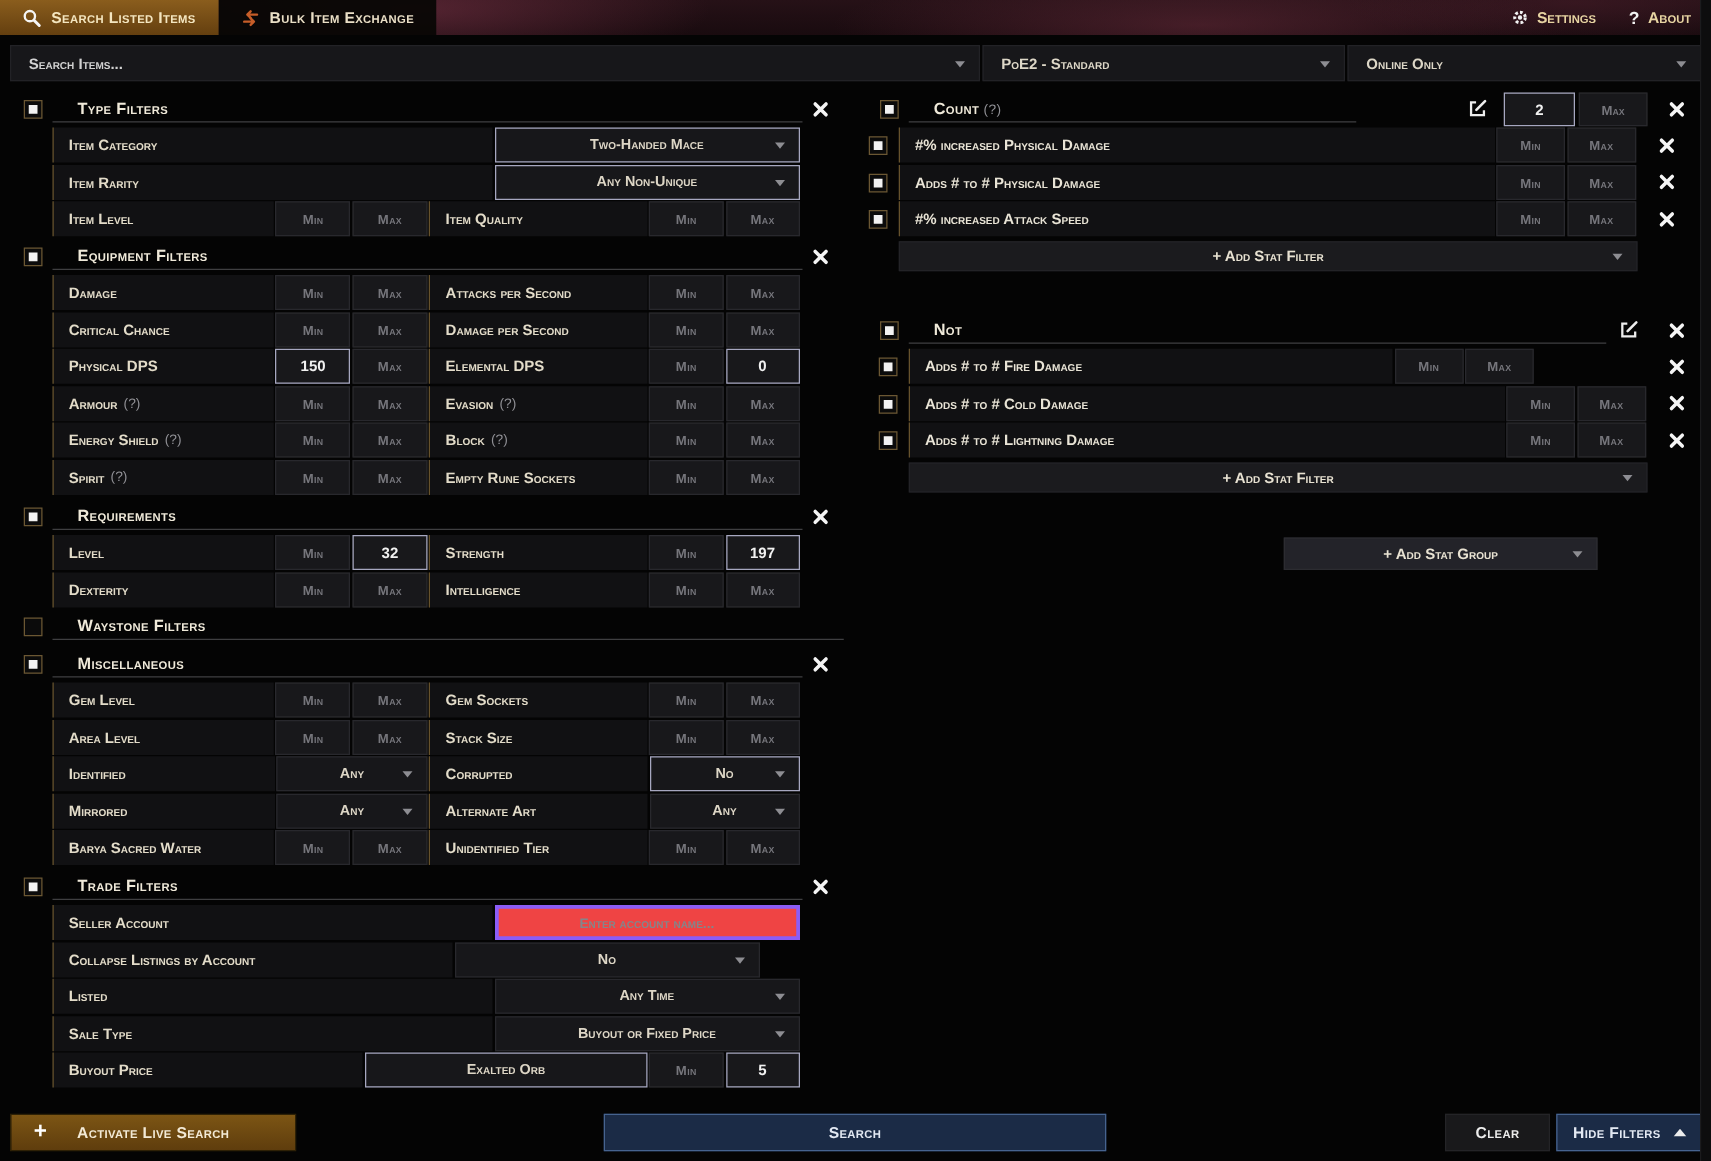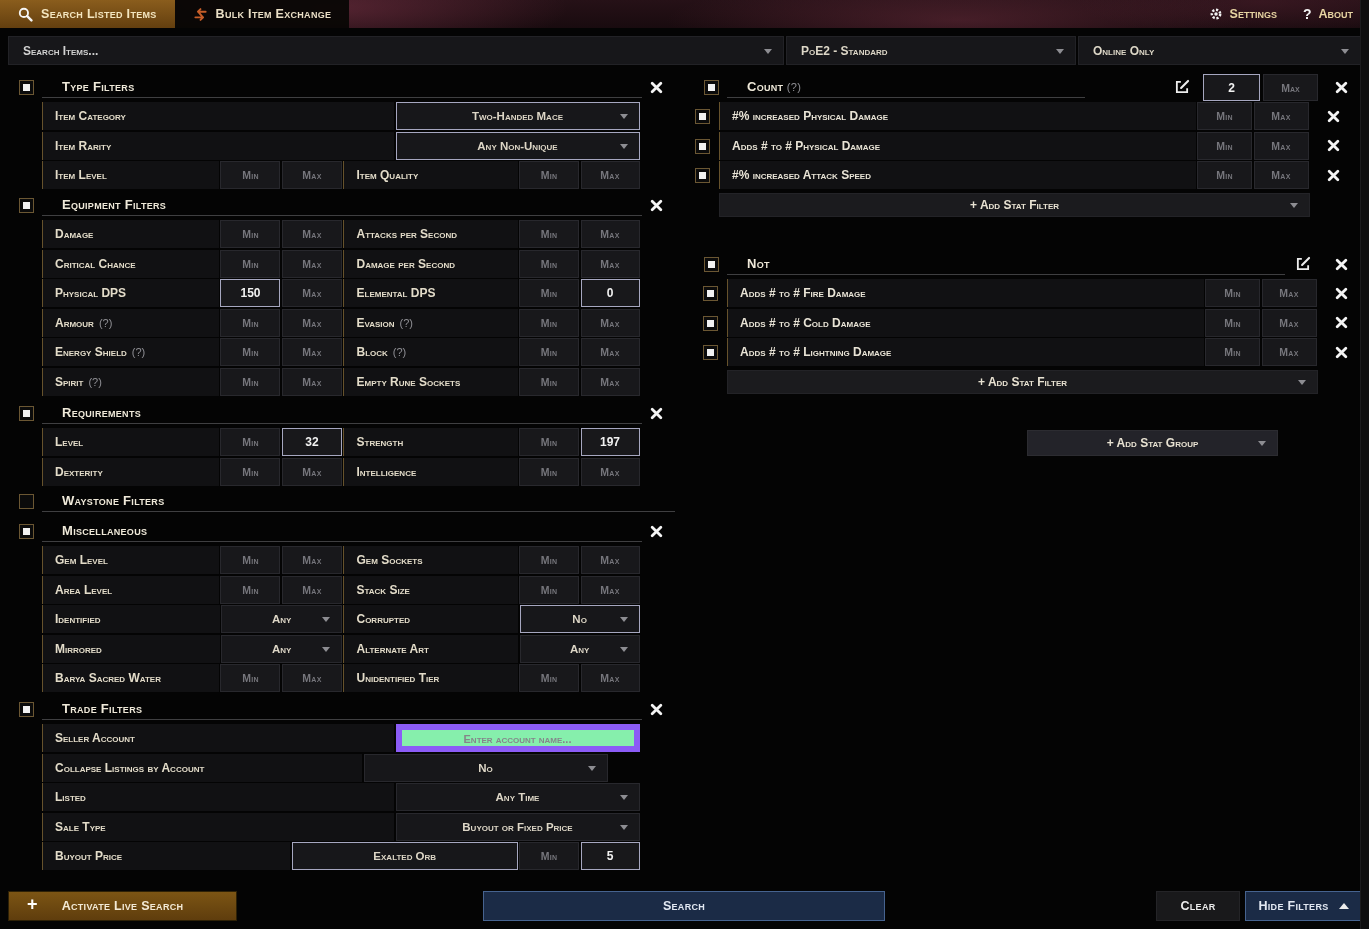--- a/index.html
+++ b/index.html
@@ -50,21 +50,21 @@
   .row{position:relative;display:flex;height:28px;margin-bottom:1.5px;}
   .cell{box-sizing:border-box;height:28px;margin-right:1.5px;display:flex;align-items:center;}
   .cell.lbl{background:#111113;border-left:1px solid #66522c;padding-left:12px;font-size:12px;font-weight:700;
             color:#e3dcc9;gap:5px;white-space:nowrap;overflow:hidden;}
   .cell.num{background:#18181b;border:1px solid #28282d;color:#f1f1f1;text-align:center;
             font-size:12px;font-weight:700;font-variant-caps:normal;padding:0;}
   .cell.num::placeholder{color:#76767c;font-size:10.5px;font-weight:700;font-variant-caps:small-caps;letter-spacing:.3px;}
   .cell.sel{position:relative;background:#17171a;border:1px solid #28282d;justify-content:center;
             font-size:11.5px;font-weight:700;color:#ddd6c6;cursor:pointer;white-space:nowrap;}
   .cell.sel .sel-v{padding:0 10px;}
-  .cell.txt{background:#86efac;border:6px solid #8b5cf6;justify-content:center;padding:0;text-align:center;}
+  .cell.txt{background:#ef4444;border:3px solid #8b5cf6;justify-content:center;padding:0;text-align:center;}
   .cell.txt::placeholder{color:#85858a;font-size:11px;font-weight:700;font-variant-caps:small-caps;}
   .hl{border:1px solid #a6a7c0 !important;}
 
   
   .r-row .cell.lbl{font-size:12px;color:#e9e4d6;}
   .r-cb{position:absolute;left:-24px;top:7px;}
   .r-x{left:606px;top:6px;}
   .add-btn{position:relative;box-sizing:border-box;height:24px;margin-top:4px;background:#1b1b1e;border:1px solid #232327;
            display:flex;align-items:center;justify-content:center;font-size:12px;font-weight:700;color:#e8e2d2;cursor:pointer;}
   .edit-btn{position:absolute;top:1px;width:17px;height:17px;cursor:pointer;}
@@ -566,21 +566,21 @@
             <svg width="13" height="13" viewBox="0 0 12 12">
               <path d="M2 2 L10 10 M10 2 L2 10" stroke="#f4f4f4" stroke-width="2.6" stroke-linecap="round"></path>
             </svg>
           </span>
         </div>
         <div class="rows" style="left: 27px; top: 24px; position: absolute; width: 591px;">
           <div class="row r-row">
             <span class="cb checked r-cb">
               <span class="cb-in"></span>
             </span>
-            <div class="cell lbl" style="width: 477px;">
+            <div class="cell lbl" style="width: 387px;">
               <span>Adds # to # Fire Damage</span>
             </div>
             <input class="cell num" placeholder="Min" style="width: 55px;">
             <input class="cell num" placeholder="Max" style="width: 55px;">
             <span class="xbtn r-x">
               <svg width="13" height="13" viewBox="0 0 12 12">
                 <path d="M2 2 L10 10 M10 2 L2 10" stroke="#f4f4f4" stroke-width="2.6" stroke-linecap="round"></path>
               </svg>
             </span>
           </div>

